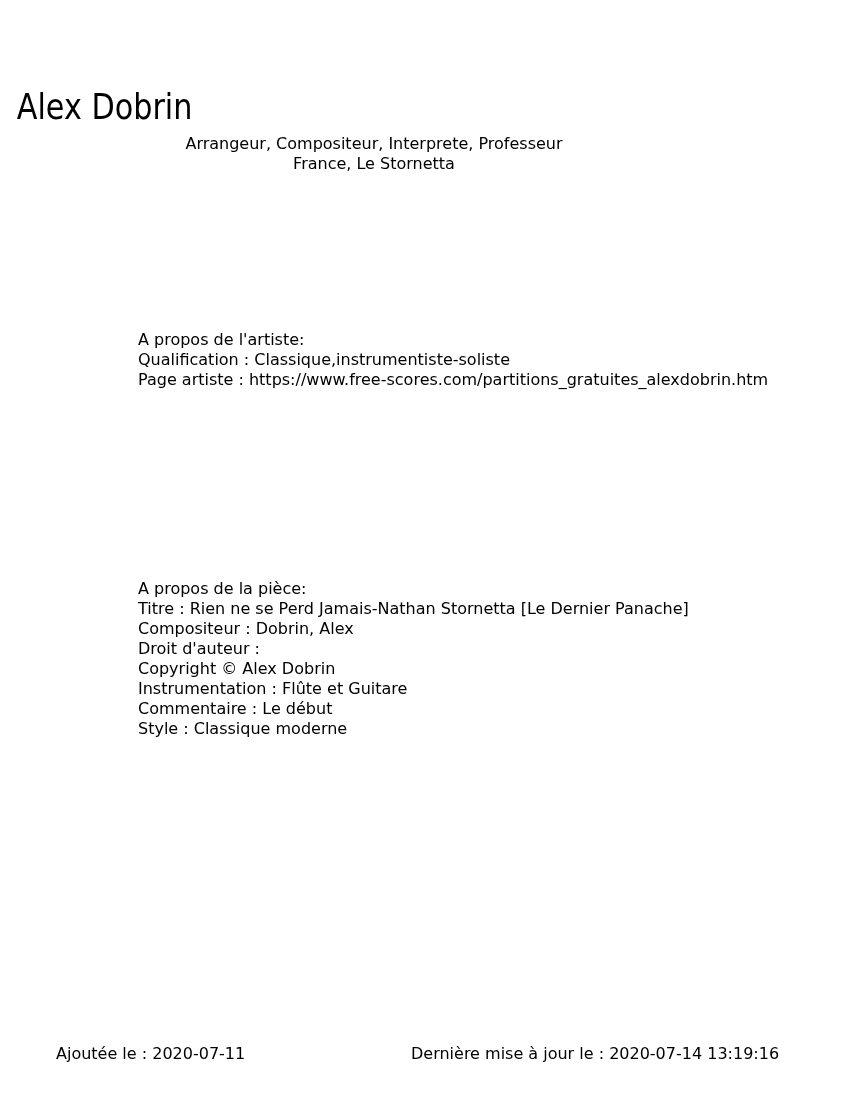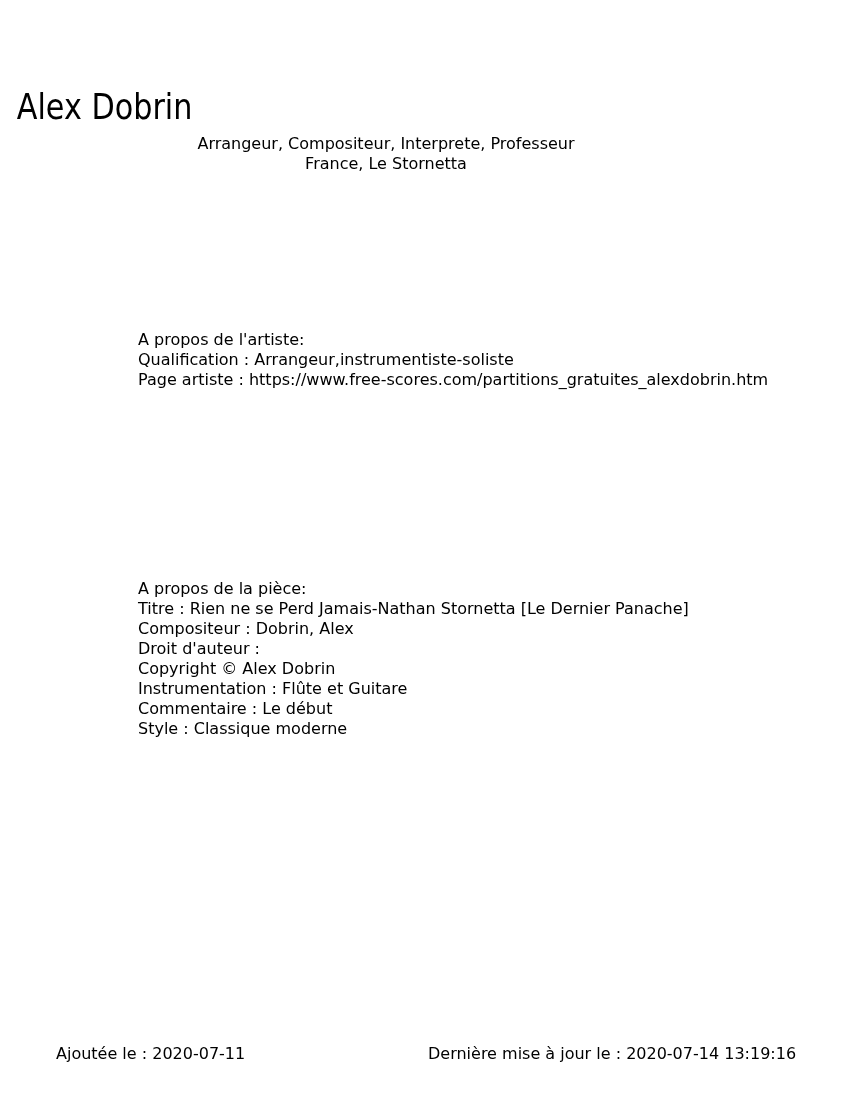--- a/index.html
+++ b/index.html
@@ -25,21 +25,21 @@
     white-space: nowrap;
   }
   .page-title .condensed {
     display: inline-block;
     transform: scaleX(0.84);
     transform-origin: 50% 50%;
   }
   .subtitle-block {
     position: absolute;
     top: 134px;
-    left: 12px;
+    left: 0;
     width: 748px;
     text-align: center;
     font-size: 16px;
     line-height: 20px;
   }
   .text-section {
     position: absolute;
     left: 138px;
     font-size: 16px;
     line-height: 20px;
@@ -48,37 +48,37 @@
   .artist-section { top: 330px; }
   .piece-section  { top: 579px; }
   .footer-item {
     position: absolute;
     top: 1044px;
     font-size: 16px;
     line-height: 20px;
     white-space: nowrap;
   }
   .footer-added   { left: 56px; }
-  .footer-updated { left: 428px; }
+  .footer-updated { left: 411px; }
 </style>
 </head>
 <body>
 
 <div class="page-title">
   <span class="condensed">Alex Dobrin</span>
 </div>
 
 <div class="subtitle-block">
   <div>Arrangeur, Compositeur, Interprete, Professeur</div>
   <div>France, Le Stornetta</div>
 </div>
 
 <div class="text-section artist-section">
   <div>A propos de l'artiste:</div>
-  <div>Qualification : Arrangeur,instrumentiste-soliste</div>
+  <div>Qualification : Classique,instrumentiste-soliste</div>
   <div>Page artiste : https://www.free-scores.com/partitions_gratuites_alexdobrin.htm</div>
 </div>
 
 <div class="text-section piece-section">
   <div>A propos de la pièce:</div>
   <div>Titre : Rien ne se Perd Jamais-Nathan Stornetta [Le Dernier Panache]</div>
   <div>Compositeur : Dobrin, Alex</div>
   <div>Droit d'auteur :</div>
   <div>Copyright © Alex Dobrin</div>
   <div>Instrumentation : Flûte et Guitare</div>

